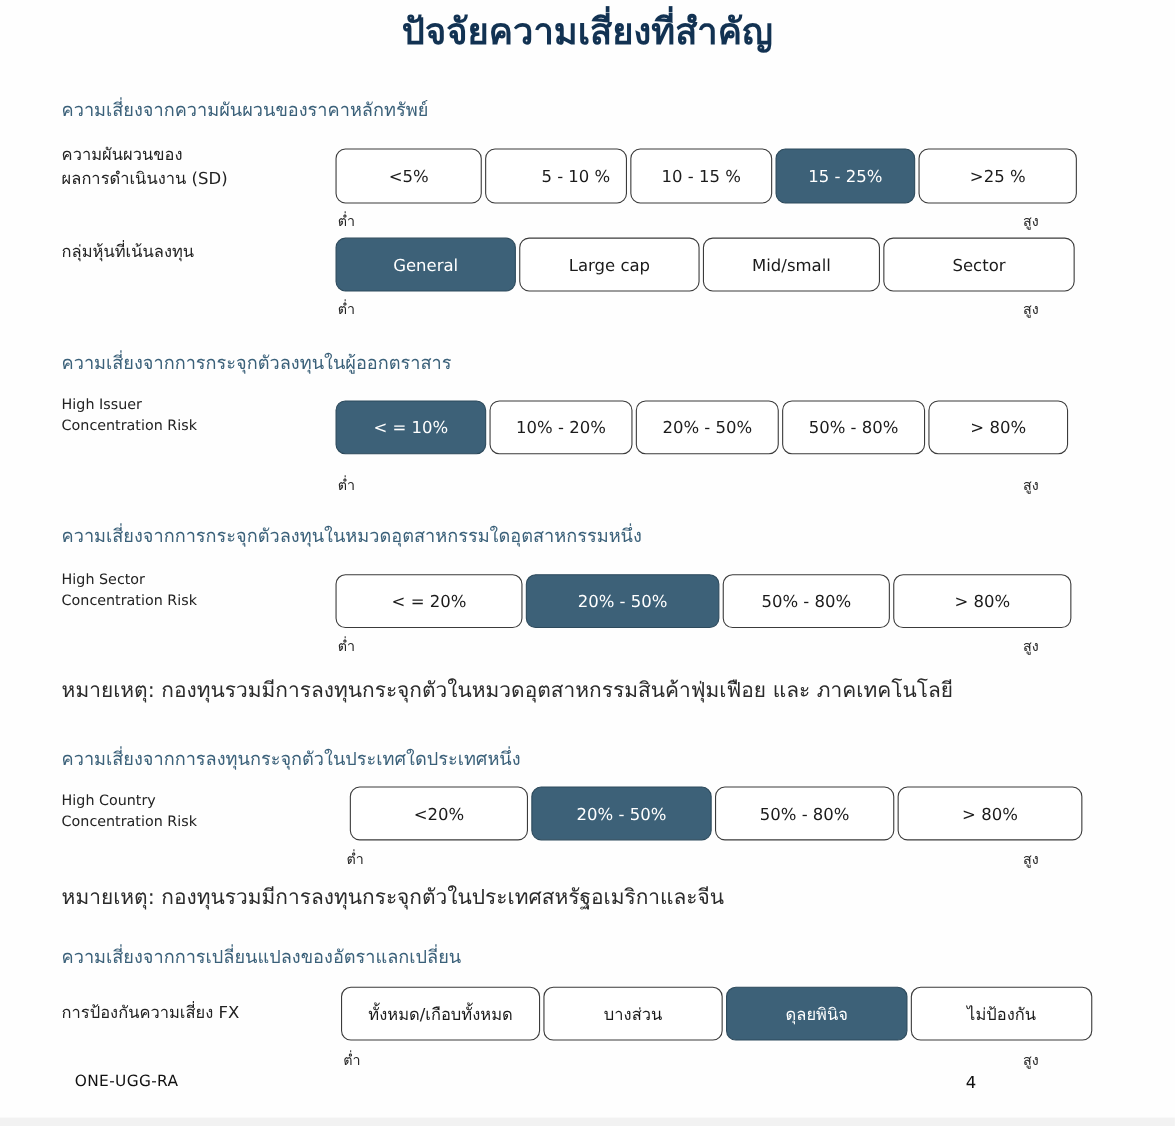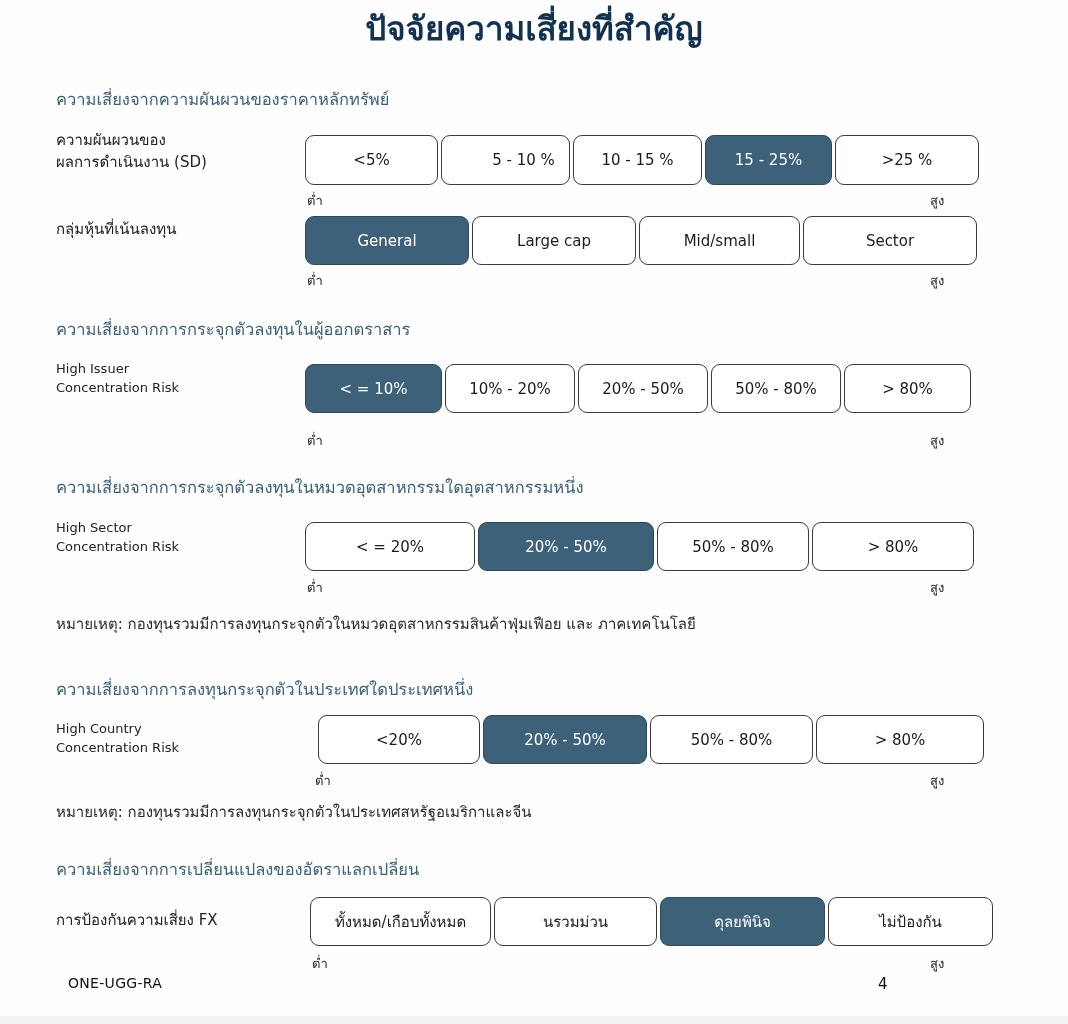--- a/index.html
+++ b/index.html
@@ -85,21 +85,21 @@
     position: absolute;
     font-size: 13px;
     color: #222222;
     white-space: nowrap;
   }
 
   
   .note {
     position: absolute;
     left: 56px;
-    font-size: 15px;
+    font-size: 19px;
     color: #2a2a2a;
     white-space: nowrap;
   }
 
   
   .footer-code {
     position: absolute;
     left: 68px;
     top: 975px;
     font-size: 14px;
@@ -201,21 +201,21 @@
   <div class="endcap" style="left:930px; top:770px;">สูง</div>
 
   <div class="note" style="top:800px;">หมายเหตุ: กองทุนรวมมีการลงทุนกระจุกตัวในประเทศสหรัฐอเมริกาและจีน</div>
 
   <div class="section-head" style="top:856px;">ความเสี่ยงจากการเปลี่ยนแปลงของอัตราแลกเปลี่ยน</div>
 
   <div class="row-label thai" style="left:56px; top:910px;">การป้องกันความเสี่ยง FX</div>
 
   <div class="scale" style="left:310px; top:897px;">
     <div class="scale-box" style="width:181px; height:49px;">ทั้งหมด/เกือบทั้งหมด</div>
-    <div class="scale-box" style="width:163px; height:49px;">นรวมม่วน</div>
+    <div class="scale-box" style="width:163px; height:49px;">บางส่วน</div>
     <div class="scale-box active" style="width:165px; height:49px;">ดุลยพินิจ</div>
     <div class="scale-box" style="width:165px; height:49px;">ไม่ป้องกัน</div>
   </div>
   <div class="endcap" style="left:312px; top:953px;">ต่ำ</div>
   <div class="endcap" style="left:930px; top:953px;">สูง</div>
 
   <div class="footer-code">ONE-UGG-RA</div>
   <div class="footer-page">4</div>
   <div class="bottom-edge"></div>
 

